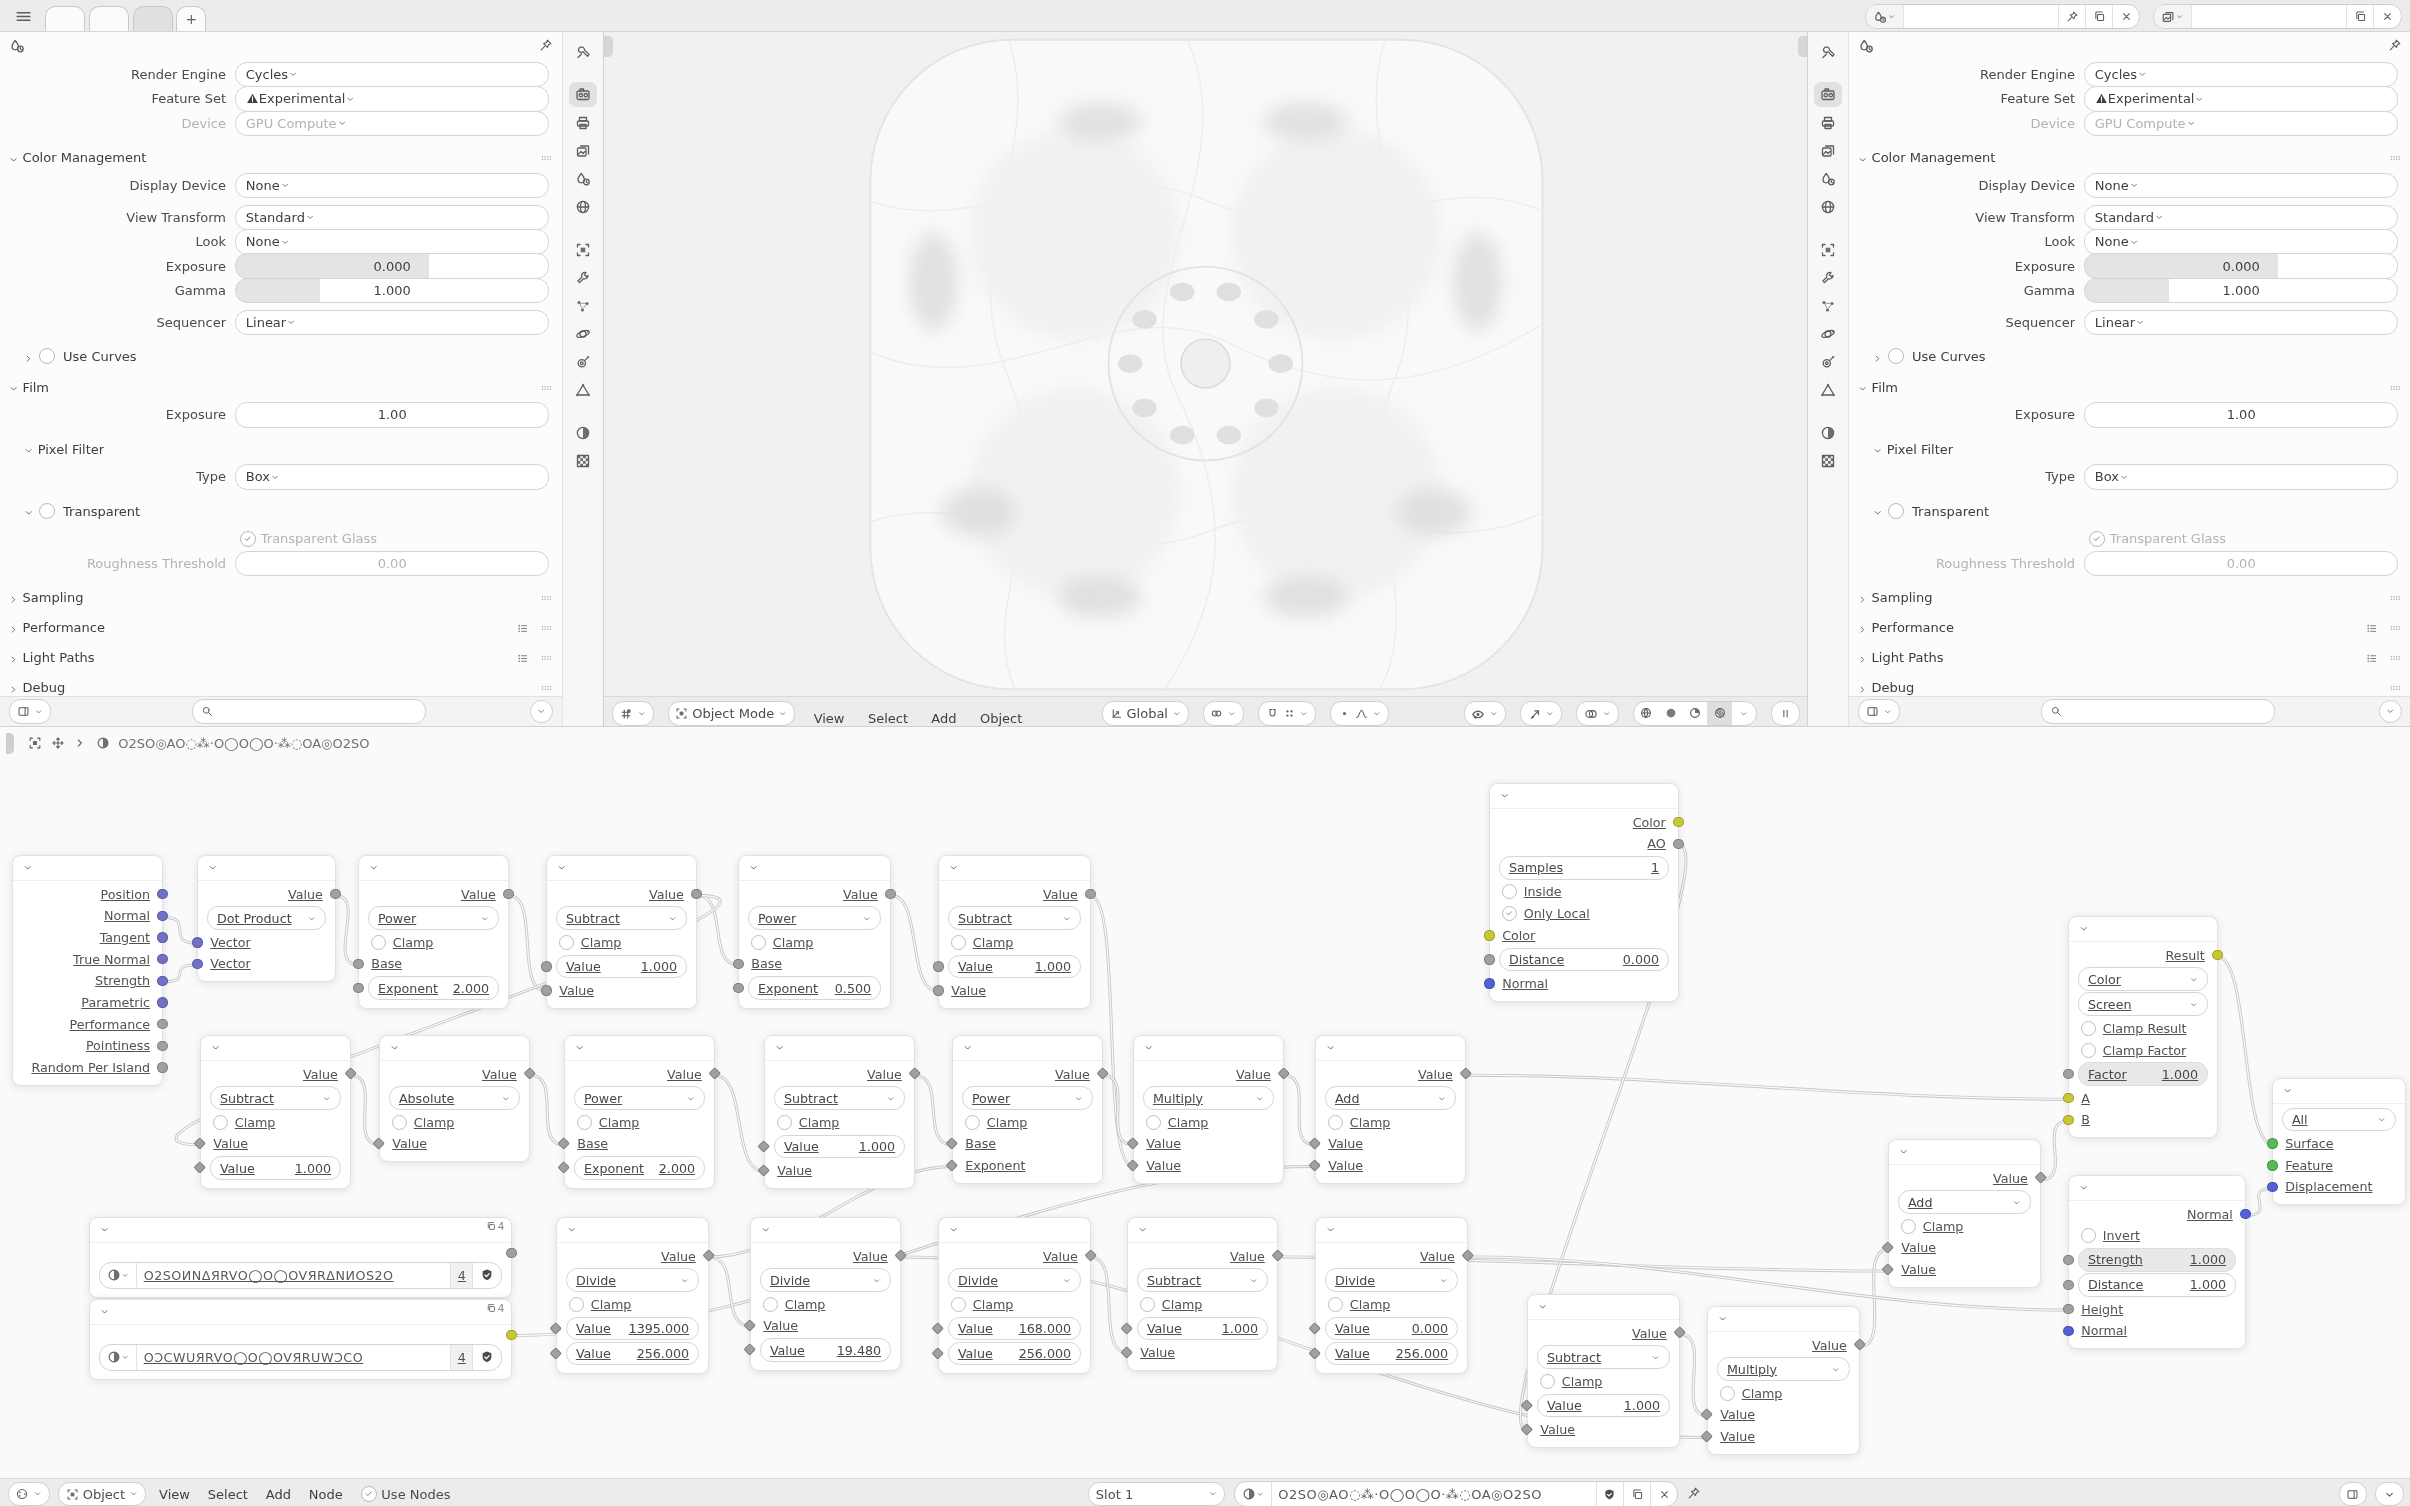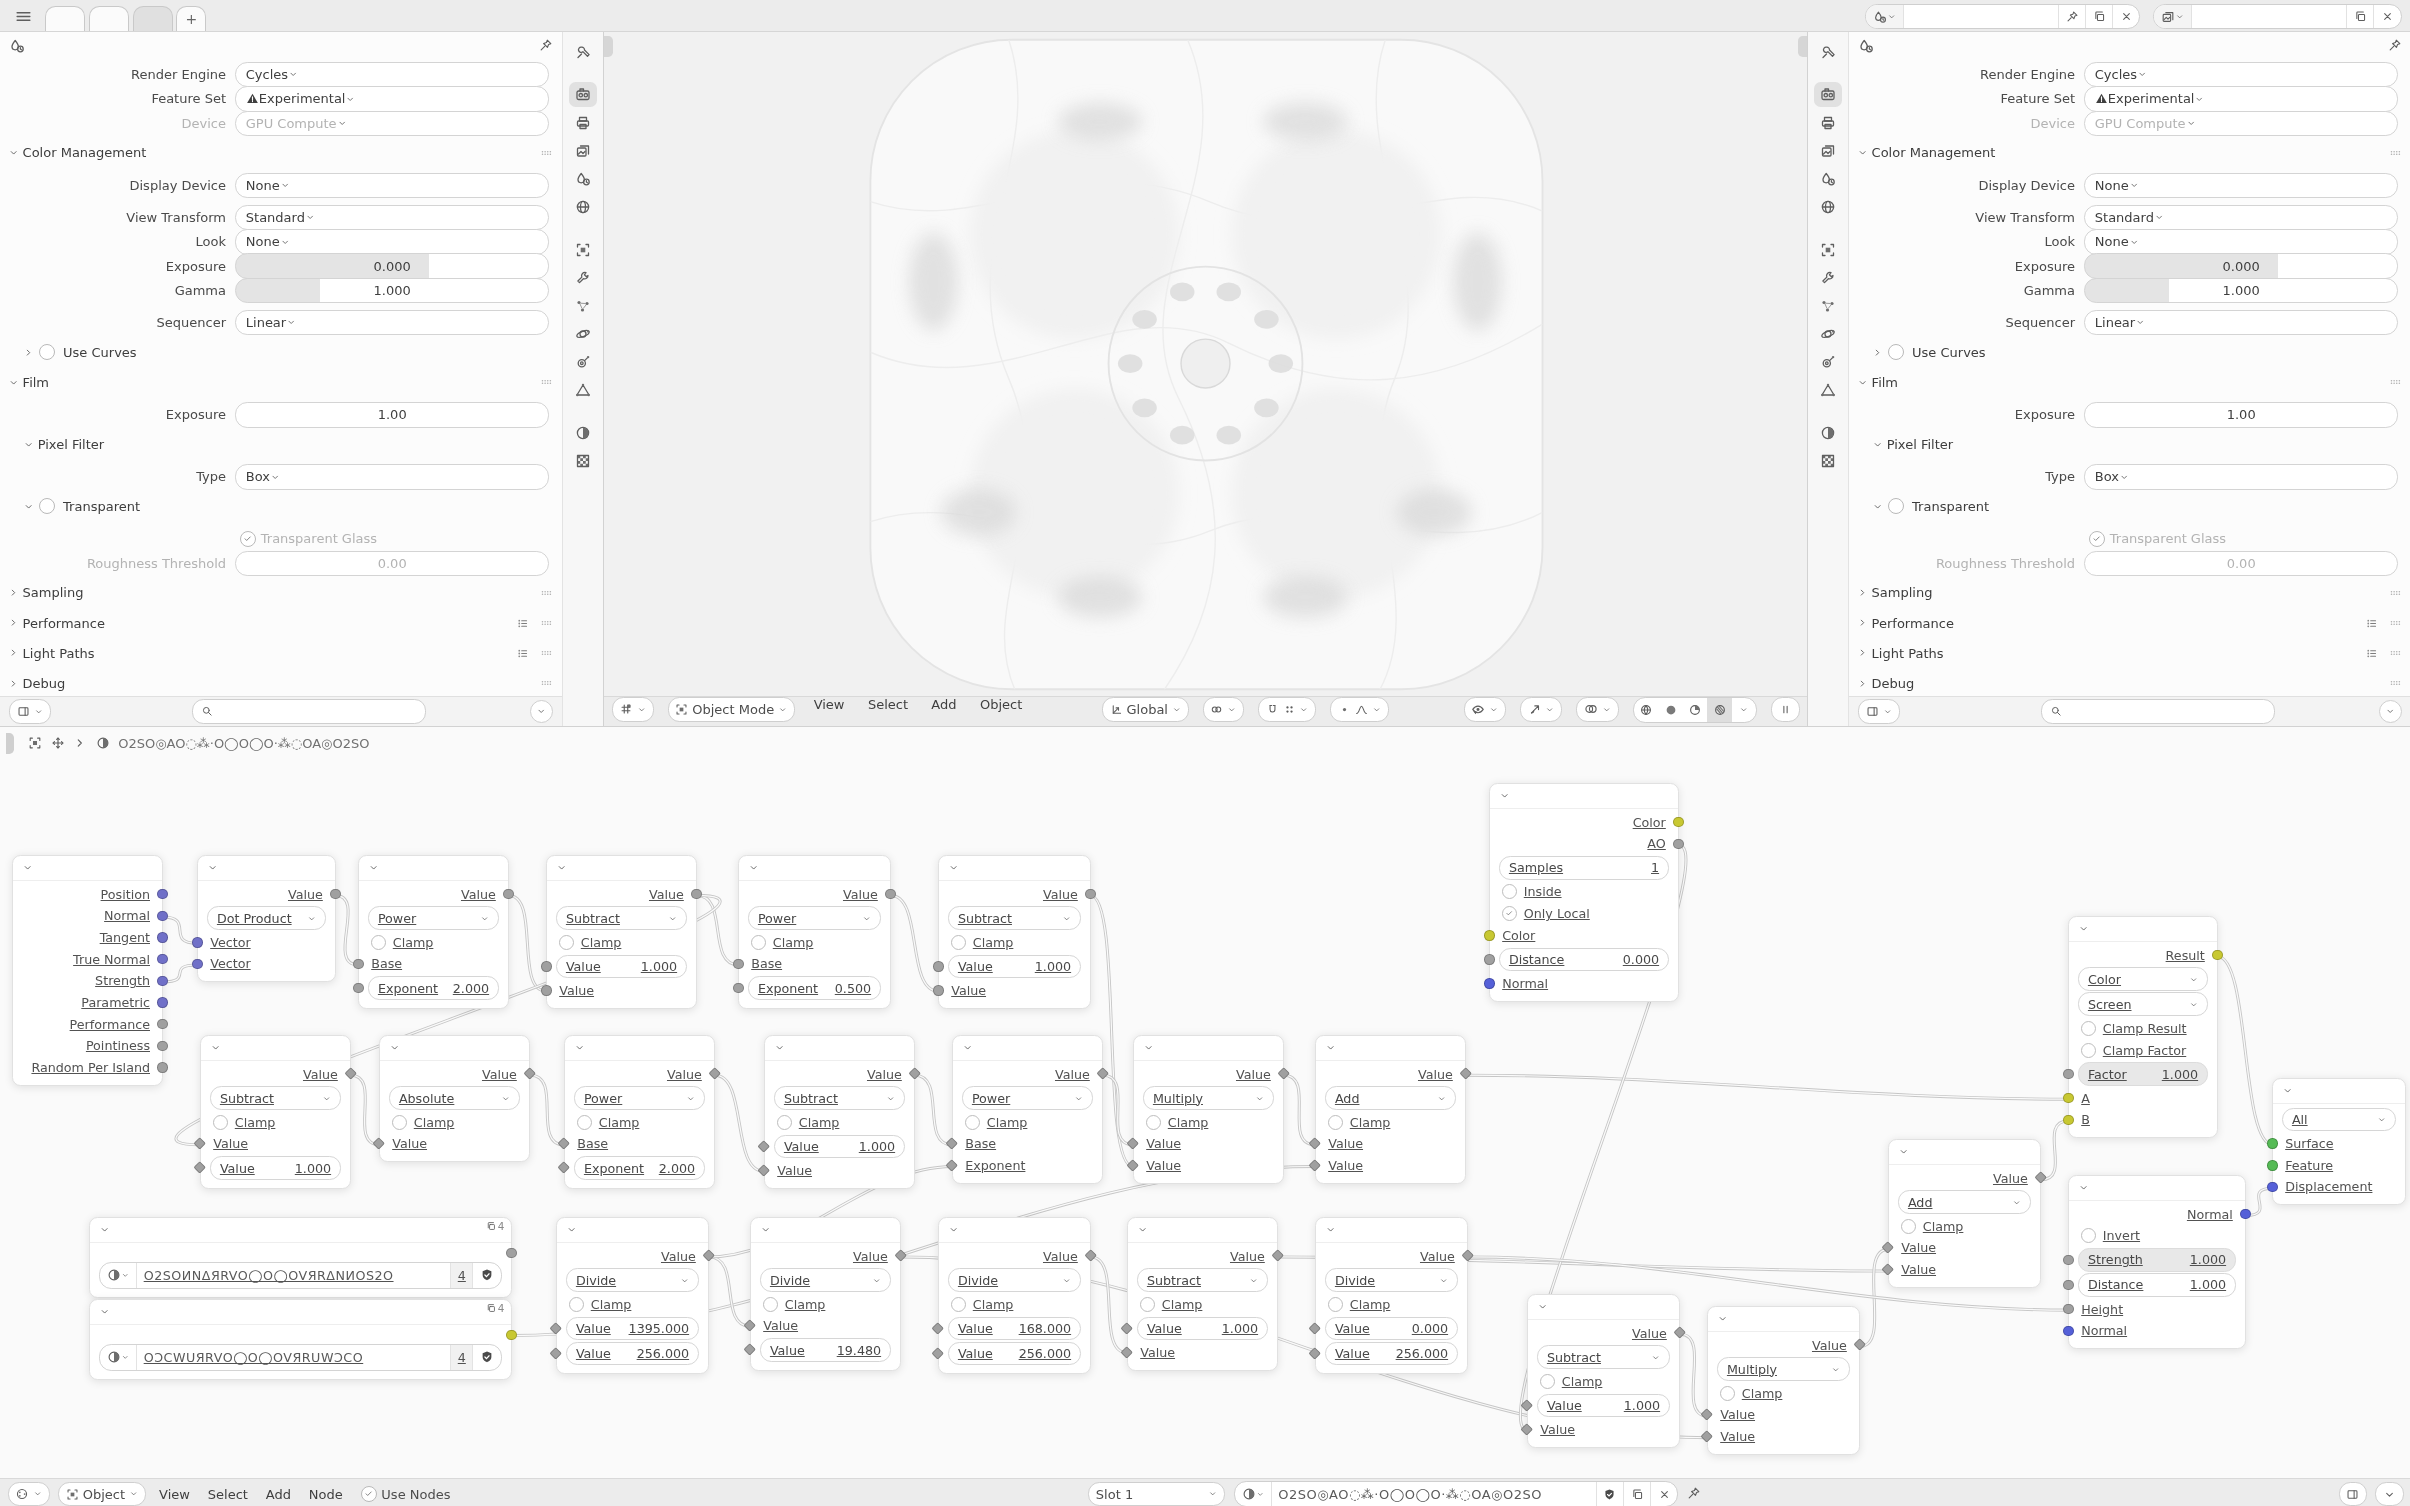--- a/index.html
+++ b/index.html
@@ -30,34 +30,34 @@
   .rail .ritem.active{background:#e1e1e1;}
   .rail .gap{height:11.3px;}
   .phead{height:28px;display:flex;align-items:center;padding:0 9.4px;justify-content:space-between;}
   .pbody{flex:1;overflow:hidden;padding-top:1.9px;}
   .prow{display:flex;align-items:center;height:23.5px;margin:0.9px 13px 0.9px 0;}
   .prow.gapb{margin-top:8.5px;}
   .plabel{width:226px;text-align:right;padding-right:9.4px;color:#4a4a4a;white-space:nowrap;flex:0 0 auto;}
   .prow.disabled .plabel,.prow.disabled .fval,.prow.disabled .fld{color:#b3b3b3;}
   .fld{flex:1;height:23.5px;border:0.9px solid #d4d4d4;border-radius:12.2px;background:#fff;display:flex;align-items:center;padding:0 9.4px;position:relative;color:#3f3f3f;}
   .fld.center{justify-content:center;}
-  .sechead{display:flex;align-items:center;height:24.5px;padding:0 7.5px;margin-top:5.6px;color:#3d3d3d;position:relative;}
+  .sechead{display:flex;align-items:flex-end;height:24.5px;padding:0 7.5px;margin-top:5.6px;color:#3d3d3d;position:relative;}
   .sechead .title{margin-left:3.8px;}
   .sechead .right{position:absolute;right:9.4px;display:flex;gap:9.4px;align-items:center;opacity:.8;}
   .sechead.ind1{padding-left:22.6px;}
   .chkcircle{width:14px;height:14px;border:0.9px solid #b9b9b9;border-radius:50%;background:#fff;display:inline-flex;align-items:center;justify-content:center;margin:0 4.7px;}
   .checkrow{display:flex;align-items:center;}
   .pfoot{height:29px;border-top:0.9px solid #e0e0e0;background:#f3f3f3;display:flex;align-items:center;padding:0 9.4px;gap:9.4px;}
   .pillbtn{height:22.6px;border:0.9px solid #cfcfcf;border-radius:11.3px;background:#fff;display:inline-flex;align-items:center;padding:0 6.6px;gap:3.8px;}
   .searchpill{width:217px;height:22.6px;border:0.9px solid #cfcfcf;border-radius:11.3px;background:#fff;display:flex;align-items:center;padding:0 7.5px;margin-left:132px;}
   .circbtn{margin-left:auto;width:21px;height:21px;border:0.9px solid #cfcfcf;border-radius:50%;background:#fff;display:flex;align-items:center;justify-content:center;}
   
   #viewport{flex:1;background:#f1f1f1;border-left:0.9px solid #d2d2d2;border-right:0.9px solid #d2d2d2;position:relative;display:flex;flex-direction:column;}
   #vpcanvas{flex:1;position:relative;overflow:hidden;}
-  #vpheader{height:29px;background:#ececec;border-top:0.9px solid #d9d9d9;display:flex;align-items:flex-start;padding:0 7.5px;gap:14px;}
+  #vpheader{height:29px;background:#ececec;border-top:0.9px solid #d9d9d9;display:flex;align-items:flex-end;padding:0 7.5px;gap:14px;}
   .vmenu{padding:0 4.7px;color:#3f3f3f;}
   .corner-handle{position:absolute;width:9.4px;height:21px;background:#cfcfcf;border-radius:0 4.7px 4.7px 0;top:3.8px;opacity:.8;}
   .corner-handle.r{right:0;border-radius:4.7px 0 0 4.7px;}
   .shadegrp{display:flex;align-items:center;height:23.5px;border:0.9px solid #cfcfcf;border-radius:12.2px;background:#fff;overflow:hidden;}
   .shadegrp .s{width:24.5px;height:100%;display:flex;align-items:center;justify-content:center;}
   .shadegrp .s.active{background:#dedede;}
   
   #nodeeditor{height:782px;background:#fafafa;position:relative;border-top:0.9px solid #d2d2d2;overflow:hidden;}
   #necrumb{position:absolute;top:5.6px;left:0;display:flex;align-items:center;gap:8.5px;padding-left:5.6px;color:#707070;z-index:5;}
   #necrumb .handle{width:8.5px;height:21px;background:#cfcfcf;border-radius:0 4.7px 4.7px 0;margin-right:5.6px;}

